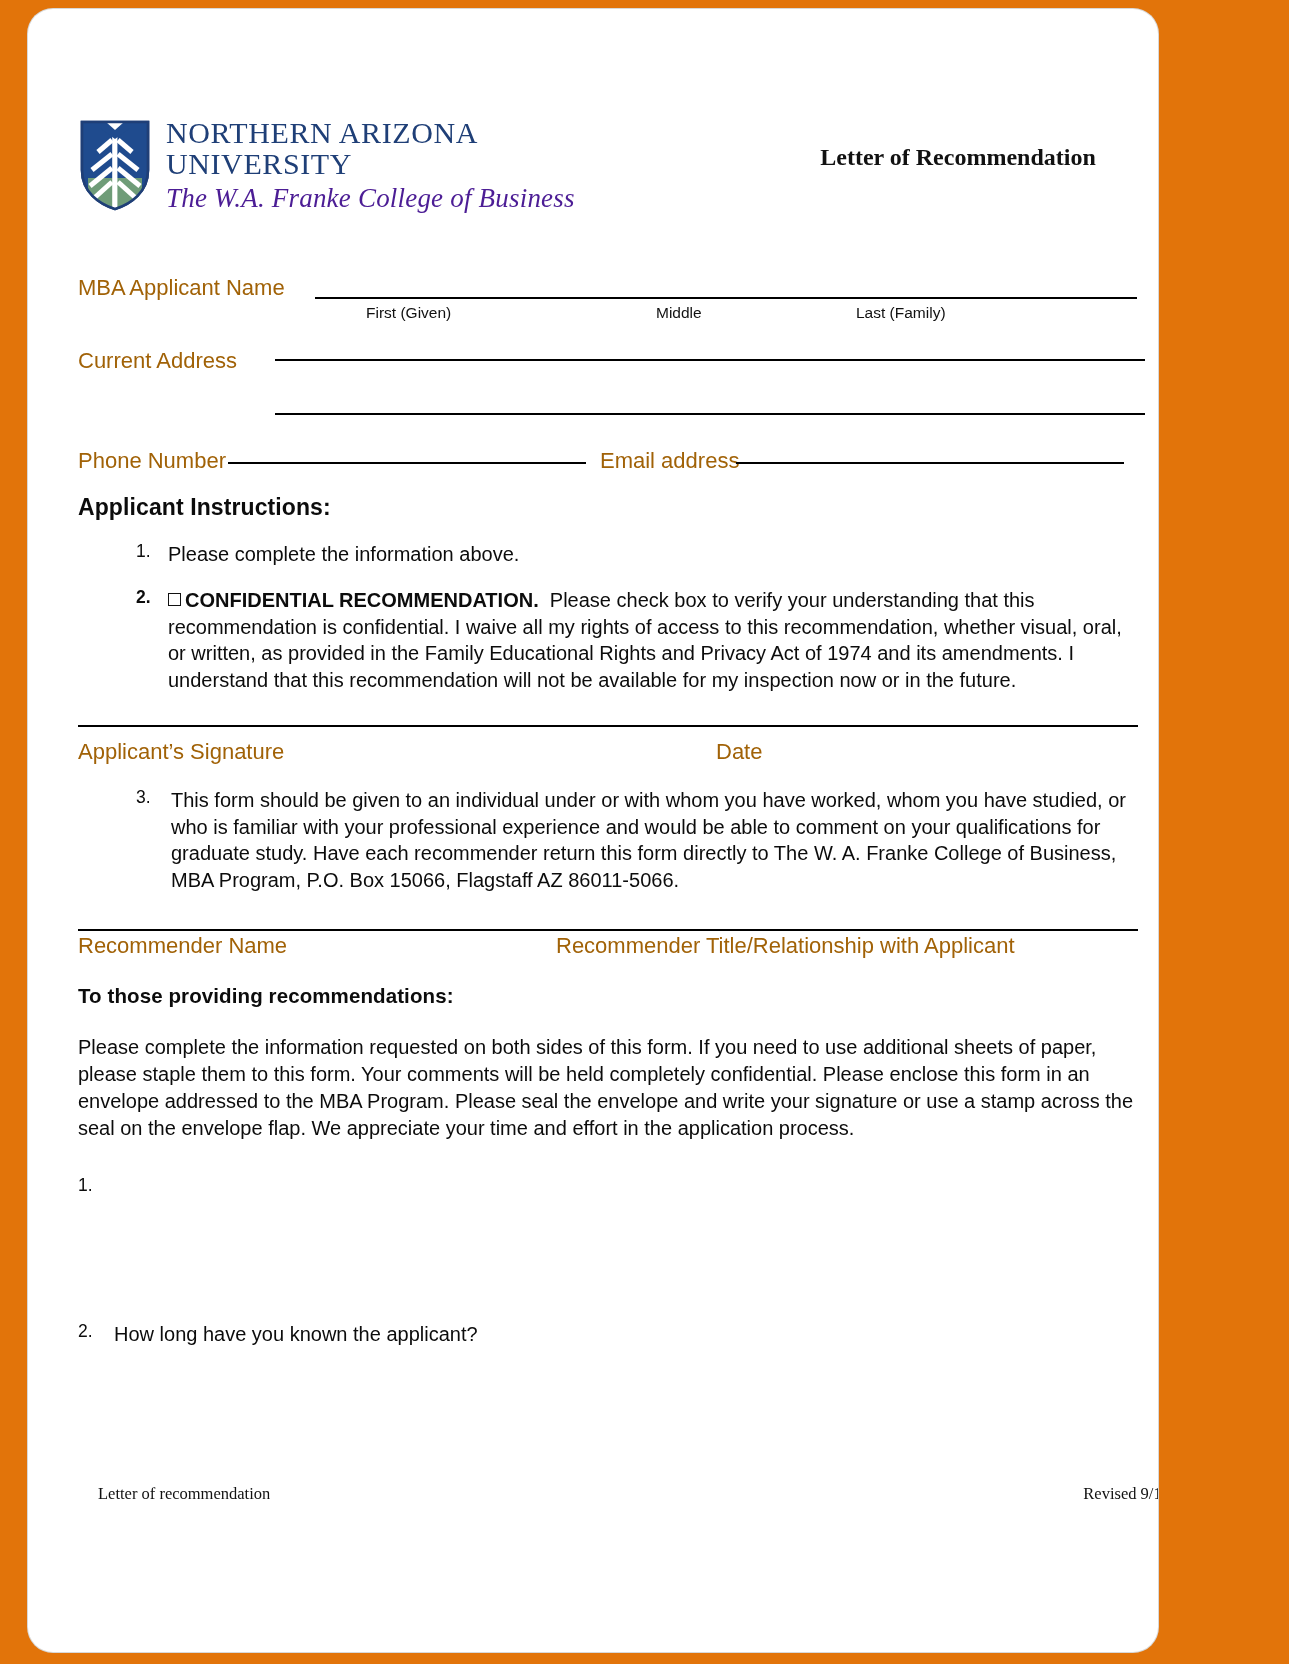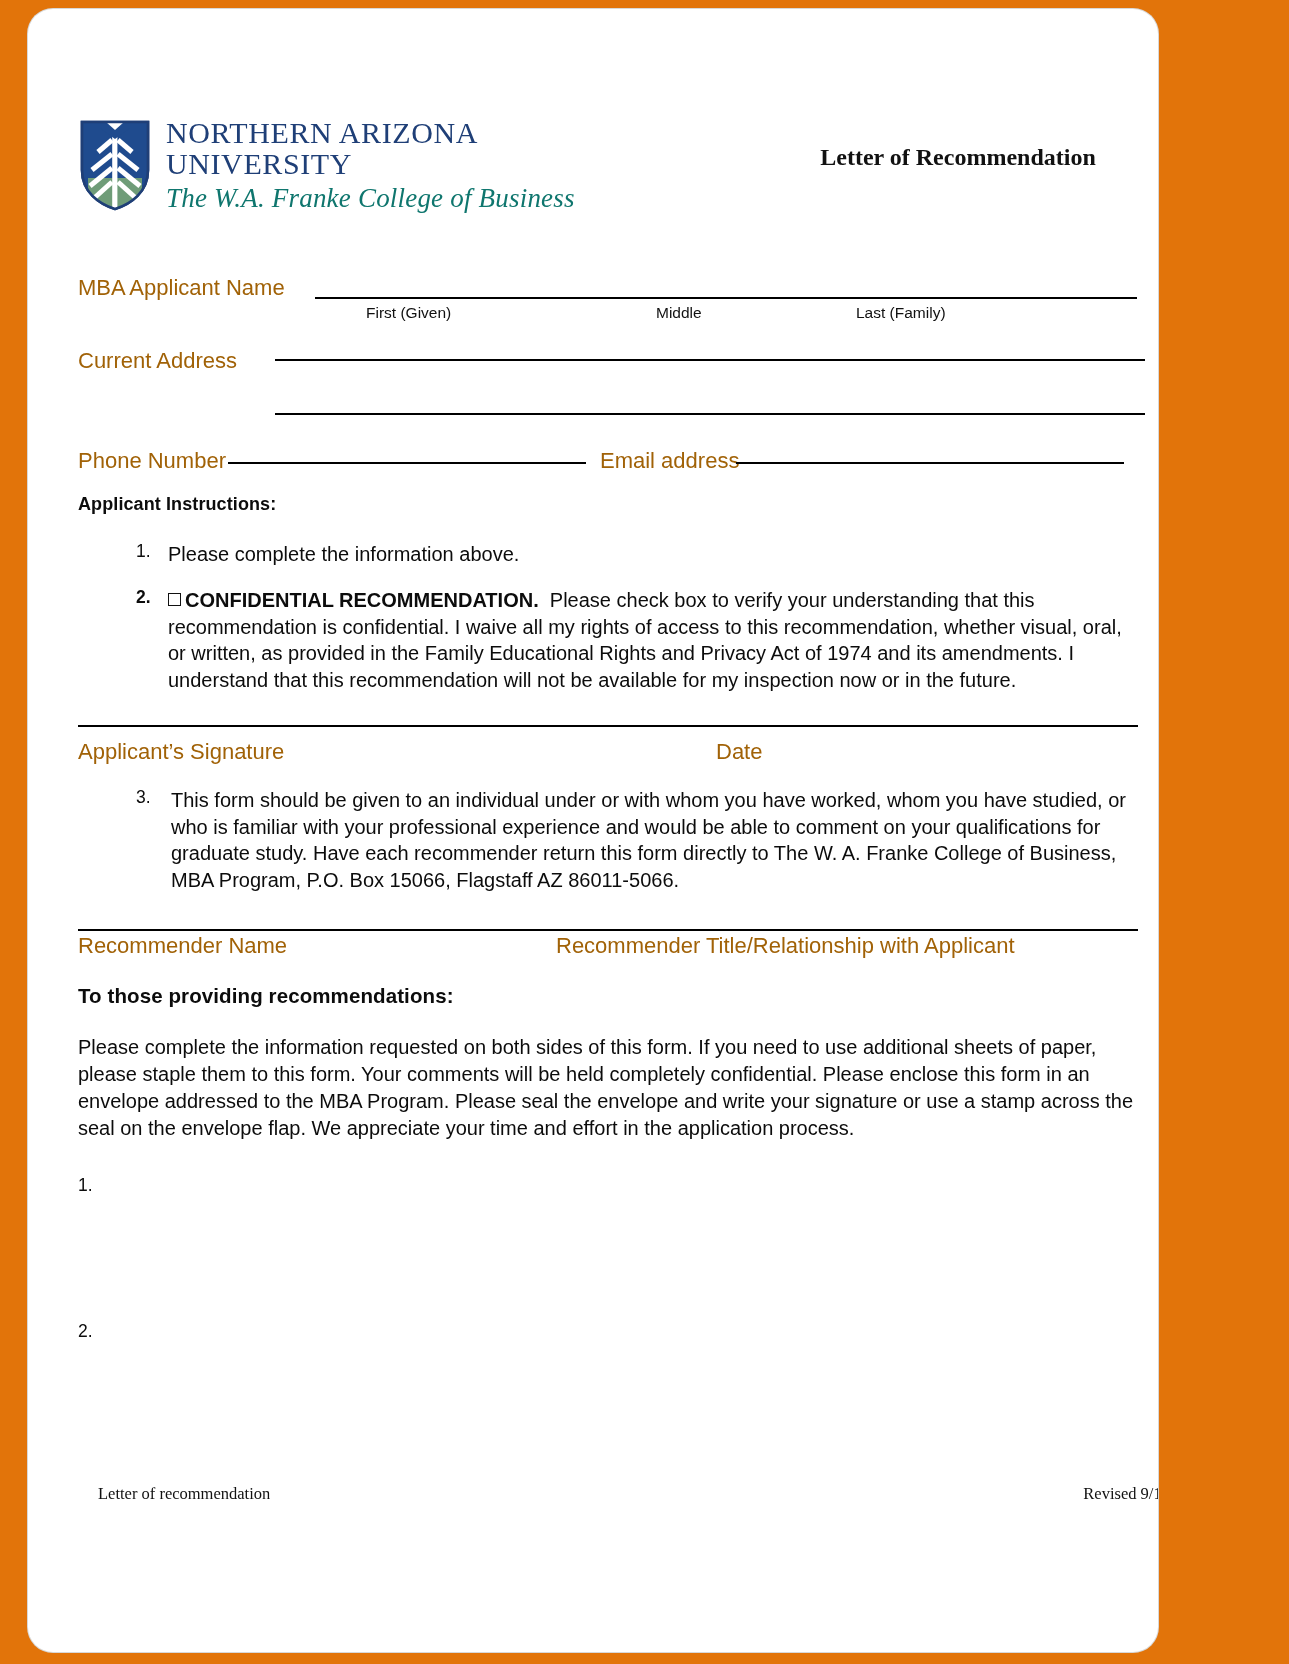--- a/index.html
+++ b/index.html
@@ -80,21 +80,21 @@
     font-size: 30px;
     letter-spacing: 0.6px;
     color: #1f3f77;
     line-height: 1.03;
     font-weight: 400;
   }
   .wm-line3 {
     font-family: "Liberation Serif", serif;
     font-style: italic;
     font-size: 27px;
-    color: #0f766e;
+    color: #4c1d95;
     line-height: 1.25;
     margin-top: 2px;
     letter-spacing: 0.2px;
   }
   .doc-title {
     position: absolute;
     left: 620px;
     top: 30px;
     width: 520px;
     text-align: center;
@@ -140,21 +140,21 @@
     display: inline-block;
     width: 11px;
     height: 11px;
     border: 1.4px solid #111;
     vertical-align: 1px;
     margin-right: 4px;
   }
 
   .heading {
     position: absolute;
-    font-size: 18px;
+    font-size: 23px;
     font-weight: bold;
     color: #0c0c0c;
     letter-spacing: 0.1px;
   }
 
   .footer-left {
     position: absolute;
     left: 70px;
     top: 1475px;
     font-family: "Liberation Serif", serif;
@@ -258,18 +258,19 @@
     <div class="label row" style="left:50px; top:924px;">Recommender Name</div>
     <div class="label row" style="left:528px; top:924px;">Recommender Title/Relationship with Applicant</div>
 
     <div class="heading" style="left:50px; top:975px; font-size:20.5px;">To those providing recommendations:</div>
 
     <div class="para" style="left:50px; top:1025px; width:1060px; line-height:27px;">Please complete the information requested on both sides of this form.  If you need to use additional sheets of paper, please staple them to this form.  Your comments will be held completely confidential.  Please enclose this form in an envelope addressed to the MBA Program.  Please seal the envelope and write your signature or use a stamp across the seal on the envelope flap.  We appreciate your time and effort in the application process.</div>
 
     <div class="num" style="left:50px; top:1166px;">1.</div>
 
     <div class="num" style="left:50px; top:1312px;">2.</div>
+    <div class="para" style="left:86px; top:1312px; width:1000px;">How long have you known the applicant?</div>
 
     <div class="footer-left">Letter of recommendation</div>
     <div class="footer-right">Revised 9/13/05</div>
 
   </div>
 </div>
 
 </body></html>

